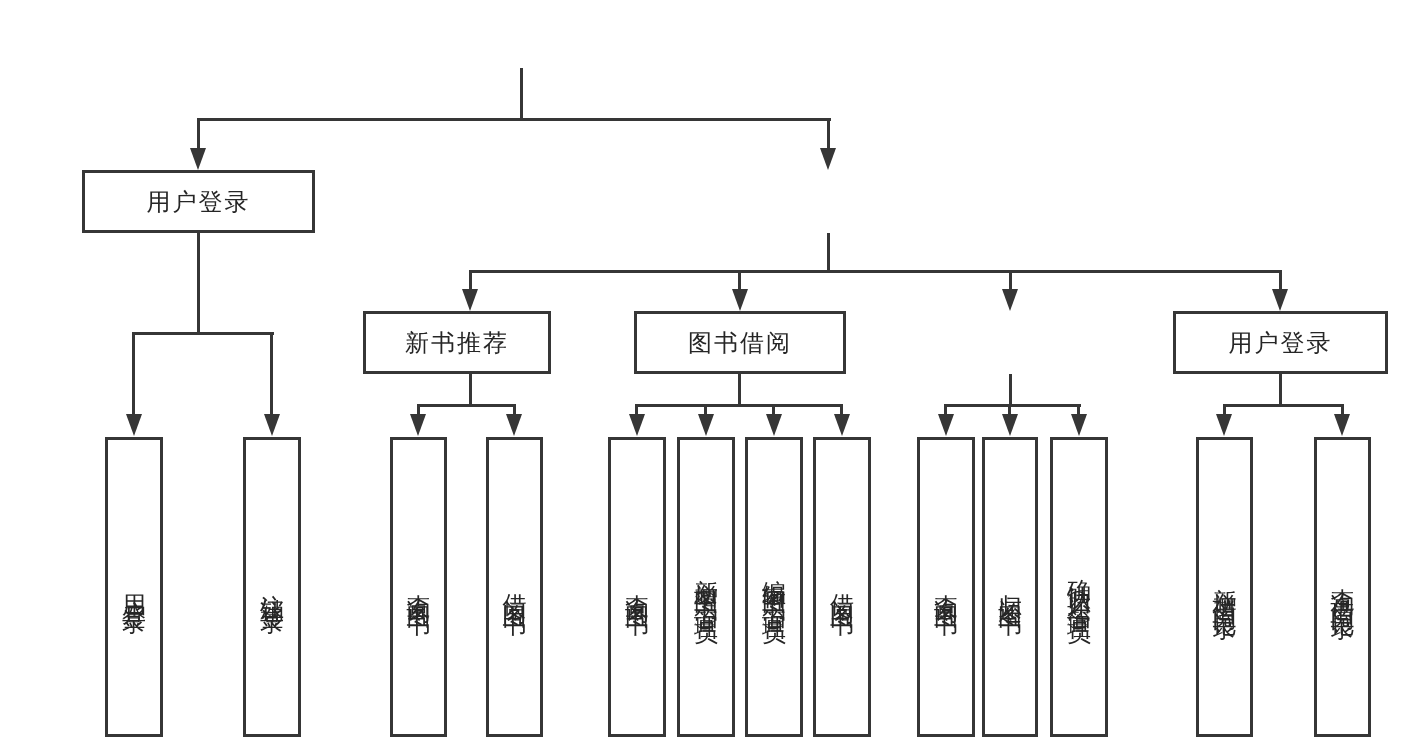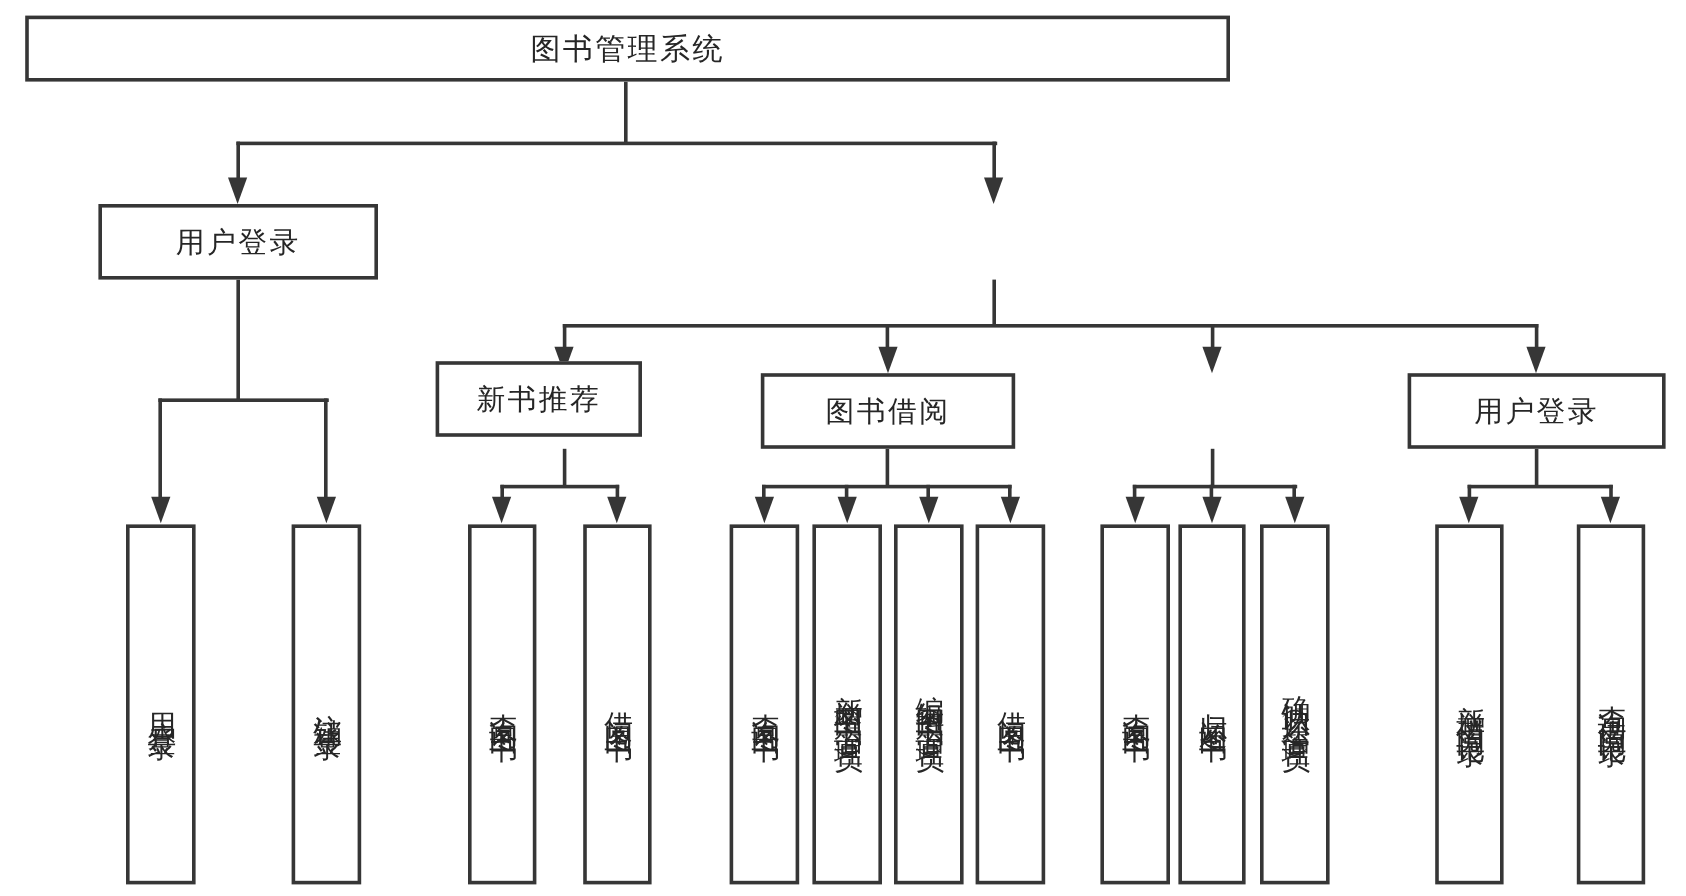--- a/index.html
+++ b/index.html
@@ -94,25 +94,24 @@
   <div class="vline" style="left:1077px; top:404px; height:12px;"></div>
   <div class="ahead" style="left:1071px; top:414px;"></div>
 
   <div class="vline" style="left:1279px; top:374px; height:32px;"></div>
   <div class="hline" style="left:1223px; top:404px; width:121px;"></div>
   <div class="vline" style="left:1223px; top:404px; height:12px;"></div>
   <div class="ahead" style="left:1216px; top:414px;"></div>
   <div class="vline" style="left:1341px; top:404px; height:12px;"></div>
   <div class="ahead" style="left:1334px; top:414px;"></div>
 
-  <div class="box root" style="left:21px; top:13px; width:1004px; height:55px;">图书管理系统</div>
 
   <div class="box" style="left:82px; top:170px; width:233px; height:63px;">用户登录</div>
 
-  <div class="box" style="left:363px; top:301px; width:172px; height:63px;">新书推荐</div>
+  <div class="box" style="left:363px; top:311px; width:188px; height:63px;">新书推荐</div>
   <div class="box" style="left:634px; top:311px; width:212px; height:63px;">图书借阅</div>
   <div class="box" style="left:1173px; top:311px; width:215px; height:63px;">用户登录</div>
 
   <div class="leaf" style="left:105px; width:58px;">
     <span class="vtext">用户登录</span>
   </div>
   <div class="leaf" style="left:243px; width:58px;">
     <span class="vtext">注销登录</span>
   </div>
 

